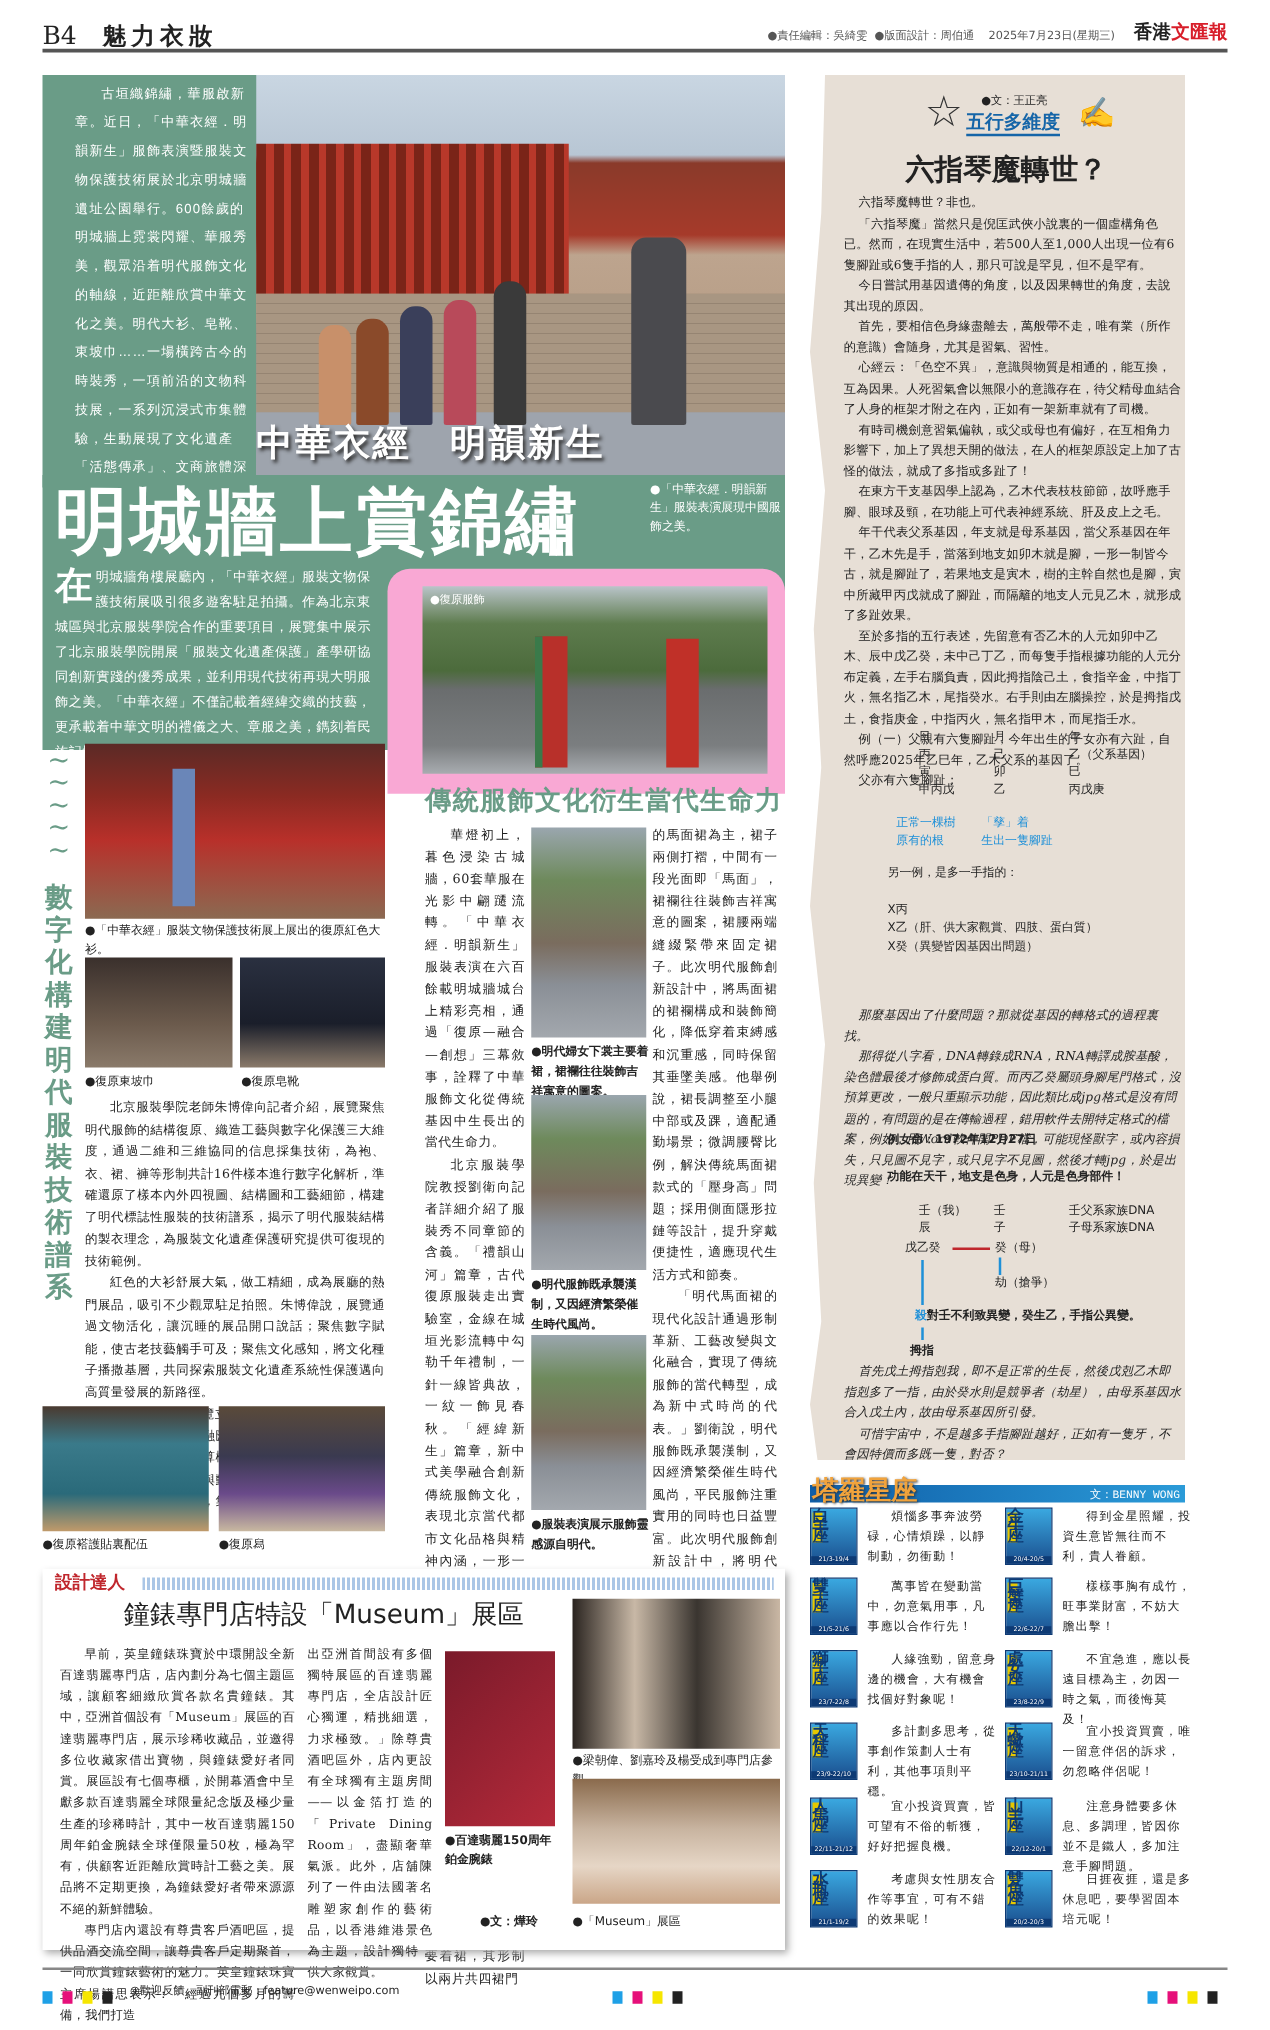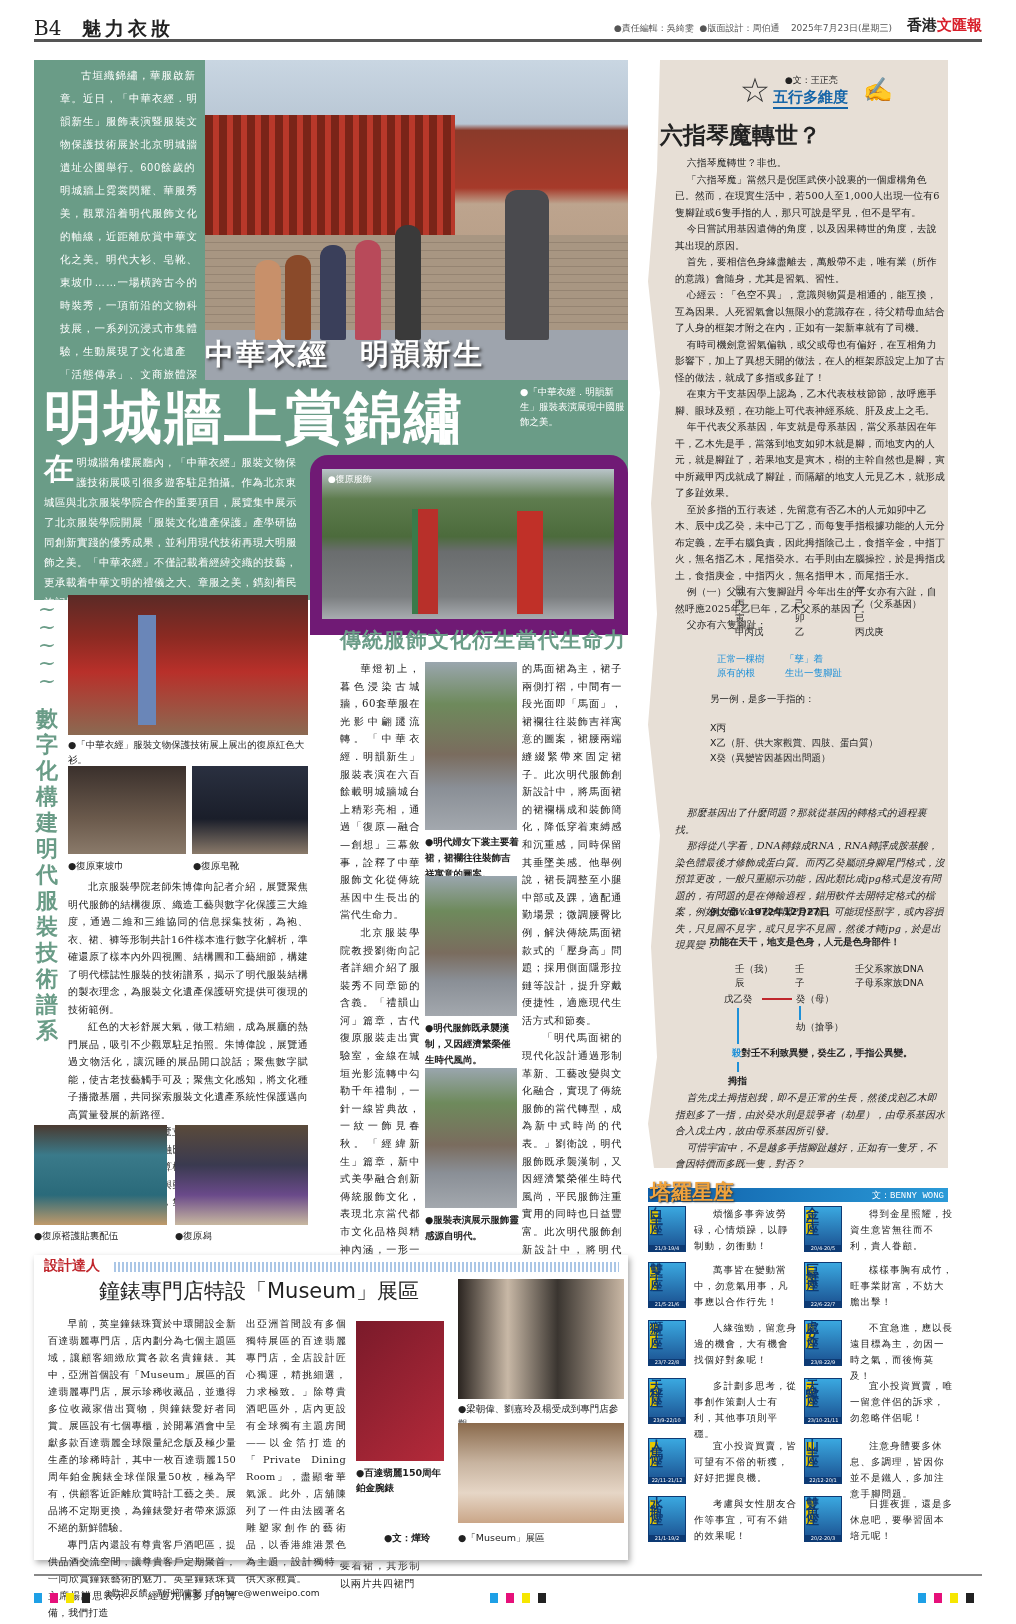--- a/index.html
+++ b/index.html
@@ -19,21 +19,21 @@
 .hero .tower{position:absolute;left:0;top:55px;width:250px;height:120px;background:repeating-linear-gradient(90deg,#7a2418 0 8px,#b8382a 8px 14px)}
 .hero .wall{position:absolute;left:0;top:175px;width:423px;height:95px;background:repeating-linear-gradient(0deg,#a89682 0 7px,#958472 7px 8px)}
 .hero .road{position:absolute;left:0;top:270px;width:423px;height:50px;background:#9ea4ad}
 .model{position:absolute;bottom:40px;width:26px;border-radius:12px 12px 2px 2px}
 .hero-title{left:205px;top:335px;font-size:29px;font-weight:bold;color:#fff;font-family:"DejaVu Sans",sans-serif;letter-spacing:2px;text-shadow:2px 2px 3px #333}
 .mainband{left:34px;top:380px;width:594px;height:220px}
 .main-title{left:44px;top:383px;font-size:58px;font-weight:bold;color:#fff;font-family:"DejaVu Sans",sans-serif;letter-spacing:2px;line-height:68px}
 .hero-cap{left:520px;top:384px;width:108px;font-size:9.5px;line-height:15px;color:#fff;font-family:"DejaVu Sans",sans-serif}
 .lead{left:44px;top:452px;width:254px;font-size:10.5px;line-height:20px;color:#fff;font-family:"DejaVu Sans",sans-serif;letter-spacing:.5px}
 .lead .drop{float:left;font-size:30px;line-height:34px;font-weight:bold;margin-right:2px}
-.photo2{left:310px;top:455px;width:318px;height:180px;background:#701a75;border-radius:18px 18px 0 0;padding:14px 14px 0 12px}
+.photo2{left:310px;top:455px;width:318px;height:180px;background:#f9a8d4;border-radius:18px 18px 0 0;padding:14px 14px 0 28px}
 .photo2 .img{width:100%;height:150px;background:linear-gradient(180deg,#b9c4c9 0%,#5e7c4e 20%,#4c6b3c 45%,#6a6d6e 55%,#7b7e80 85%,#a8acb0 100%);position:relative;overflow:hidden}
 .photo2 .img .tag{position:absolute;left:6px;top:4px;font-size:9px;color:#fff;font-family:"DejaVu Sans",sans-serif}
 .vert{left:36px;top:600px;width:22px;font-size:22px;line-height:26px;color:#6a9c87;font-weight:bold;font-family:"DejaVu Serif",serif;text-align:center}
 .wave{left:36px;top:600px;width:22px;height:100px;color:#6a9c87;font-size:22px;line-height:18px;text-align:center}
 .img-red{left:68px;top:595px;width:240px;height:140px;background:linear-gradient(180deg,#5b2a26 0%,#8b2a22 30%,#b8302a 55%,#8b6a52 100%);position:absolute}
 .img-red:after{content:"";position:absolute;left:70px;top:20px;width:18px;height:110px;background:#6a86b8}
 .cap{font-family:"DejaVu Sans",sans-serif;font-size:9.5px;line-height:15px}
 .img-sm{position:absolute;background:linear-gradient(180deg,#3a302c 0%,#6b5a4c 60%,#8a7a6a 100%)}
 .body-txt{font-size:10px;line-height:17.5px;text-align:justify;letter-spacing:.3px}
 .body-txt p{text-indent:2em}
@@ -41,21 +41,21 @@
 .col{position:absolute;font-size:10.2px;line-height:17.6px;text-align:justify;letter-spacing:.5px}
 .col p{text-indent:2em}
 .runway{position:absolute;background:linear-gradient(180deg,#9aa6ae 0%,#6e8a5c 25%,#7a6c5e 55%,#8a8f96 75%,#a3a8ae 100%)}
 .runcap{position:absolute;font-family:"DejaVu Sans",sans-serif;font-size:9.5px;line-height:16px;font-weight:bold}
 .right-panel{left:648px;top:60px;width:300px;height:1108px;background:#e7dfd6;clip-path:polygon(4% 0,100% 0,100% 100%,2% 100%,0 96%,3% 90%,1% 80%,4% 70%,0 60%,3% 50%,1% 40%,4% 30%,0 20%,3% 10%)}
 .logo{left:735px;top:70px;width:160px;height:48px}
 .logo .star{position:absolute;left:0;top:0;width:40px;height:40px;font-size:34px;line-height:40px;color:#333;text-align:center}
 .logo .by{position:absolute;left:50px;top:4px;font-size:9px;font-family:"DejaVu Sans",sans-serif}
 .logo .nm{position:absolute;left:38px;top:18px;font-size:15px;font-weight:bold;color:#1565a8;font-family:"DejaVu Sans",sans-serif;border-bottom:2px solid #1565a8}
 .logo .cal{position:absolute;left:128px;top:6px;font-size:24px}
-.r-title{left:660px;top:120px;width:290px;text-align:left;font-size:23px;font-weight:bold;font-family:Liberation Sans, sans-serif}
+.r-title{left:660px;top:120px;width:290px;text-align:center;font-size:23px;font-weight:bold;font-family:Liberation Sans, sans-serif}
 .rtxt{left:675px;top:155px;width:270px;font-size:9.8px;line-height:16.5px;letter-spacing:.2px}
 .rtxt p{text-indent:1.2em}
 .bazi{position:absolute;font-family:"DejaVu Sans",sans-serif;font-size:9.5px;line-height:14px}
 .blue{color:#1e90d8}
 .horo-hdr{left:648px;top:1180px;width:300px;height:22px}
 .horo-hdr .bar{position:absolute;left:0;top:8px;width:300px;height:14px;background:linear-gradient(90deg,#0f5ea8,#2b9bd8)}
 .horo-hdr .t{position:absolute;left:2px;top:-2px;font-size:21px;font-weight:bold;color:#f1a33c;font-family:"DejaVu Sans",sans-serif;text-shadow:1px 1px 2px #333}
 .horo-hdr .by{position:absolute;right:4px;top:9px;font-size:9px;color:#fff;font-family:Liberation Mono, monospace}
 .sign{position:absolute;width:150px;height:54px}
 .sign .ic{position:absolute;left:0;top:0;width:38px;height:46px;background:linear-gradient(180deg,#3aa8e0,#1a4e8e);border:1px solid #0d3a74}
@@ -169,21 +169,21 @@
 </div>
 <div class="abs r-title">六指琴魔轉世？</div>
 <div class="abs rtxt">
   <p>六指琴魔轉世？非也。</p>
   <p>「六指琴魔」當然只是倪匡武俠小說裏的一個虛構角色已。然而，在現實生活中，若500人至1,000人出現一位有6隻腳趾或6隻手指的人，那只可說是罕見，但不是罕有。</p>
   <p>今日嘗試用基因遺傳的角度，以及因果轉世的角度，去說其出現的原因。</p>
   <p>首先，要相信色身緣盡離去，萬般帶不走，唯有業（所作的意識）會隨身，尤其是習氣、習性。</p>
   <p>心經云：「色空不異」，意識與物質是相通的，能互換，互為因果。人死習氣會以無限小的意識存在，待父精母血結合了人身的框架才附之在內，正如有一架新車就有了司機。</p>
   <p>有時司機劍意習氣偏執，或父或母也有偏好，在互相角力影響下，加上了異想天開的做法，在人的框架原設定上加了古怪的做法，就成了多指或多趾了！</p>
   <p>在東方干支基因學上認為，乙木代表枝枝節節，故呼應手腳、眼球及頸，在功能上可代表神經系統、肝及皮上之毛。</p>
-  <p>年干代表父系基因，年支就是母系基因，當父系基因在年干，乙木先是手，當落到地支如卯木就是腳，而地支內的人元，就是腳趾了，若果地支是寅木，樹的主幹自然也是腳，寅中所藏甲丙戊就成了腳趾，而隔籬的地支人元見乙木，就形成了多趾效果。</p>
+  <p>年干代表父系基因，年支就是母系基因，當父系基因在年干，乙木先是手，當落到地支如卯木就是腳，一形一制皆今古，就是腳趾了，若果地支是寅木，樹的主幹自然也是腳，寅中所藏甲丙戊就成了腳趾，而隔籬的地支人元見乙木，就形成了多趾效果。</p>
   <p>至於多指的五行表述，先留意有否乙木的人元如卯中乙木、辰中戊乙癸，未中己丁乙，而每隻手指根據功能的人元分布定義，左手右腦負責，因此拇指陰己土，食指辛金，中指丁火，無名指乙木，尾指癸水。右手則由左腦操控，於是拇指戊土，食指庚金，中指丙火，無名指甲木，而尾指壬水。</p>
   <p>例（一）父親有六隻腳趾，今年出生的子女亦有六趾，自然呼應2025年乙巳年，乙木父系的基因了。</p>
   <p>父亦有六隻腳趾：</p>
 </div>
 
 <div class="bazi" style="left:735px;top:583px;width:200px">
   <div style="display:grid;grid-template-columns:60px 60px 90px;text-align:left">
     <span>日</span>
     <span>月</span>
     <span>年</span>

